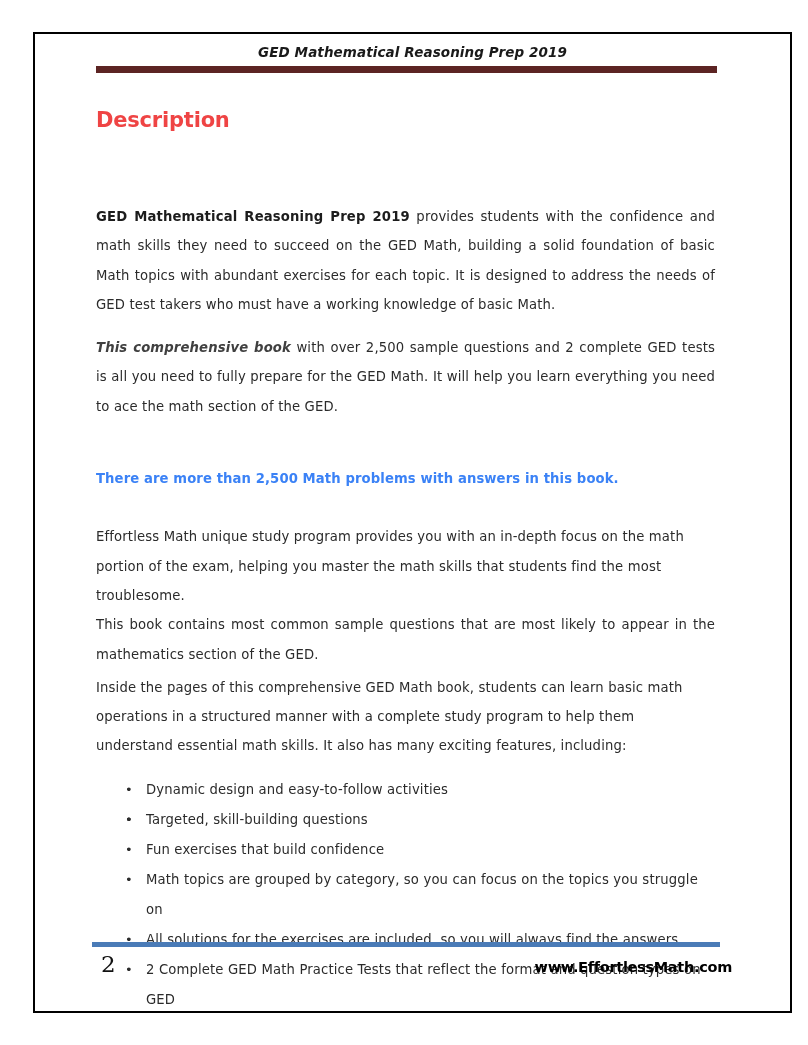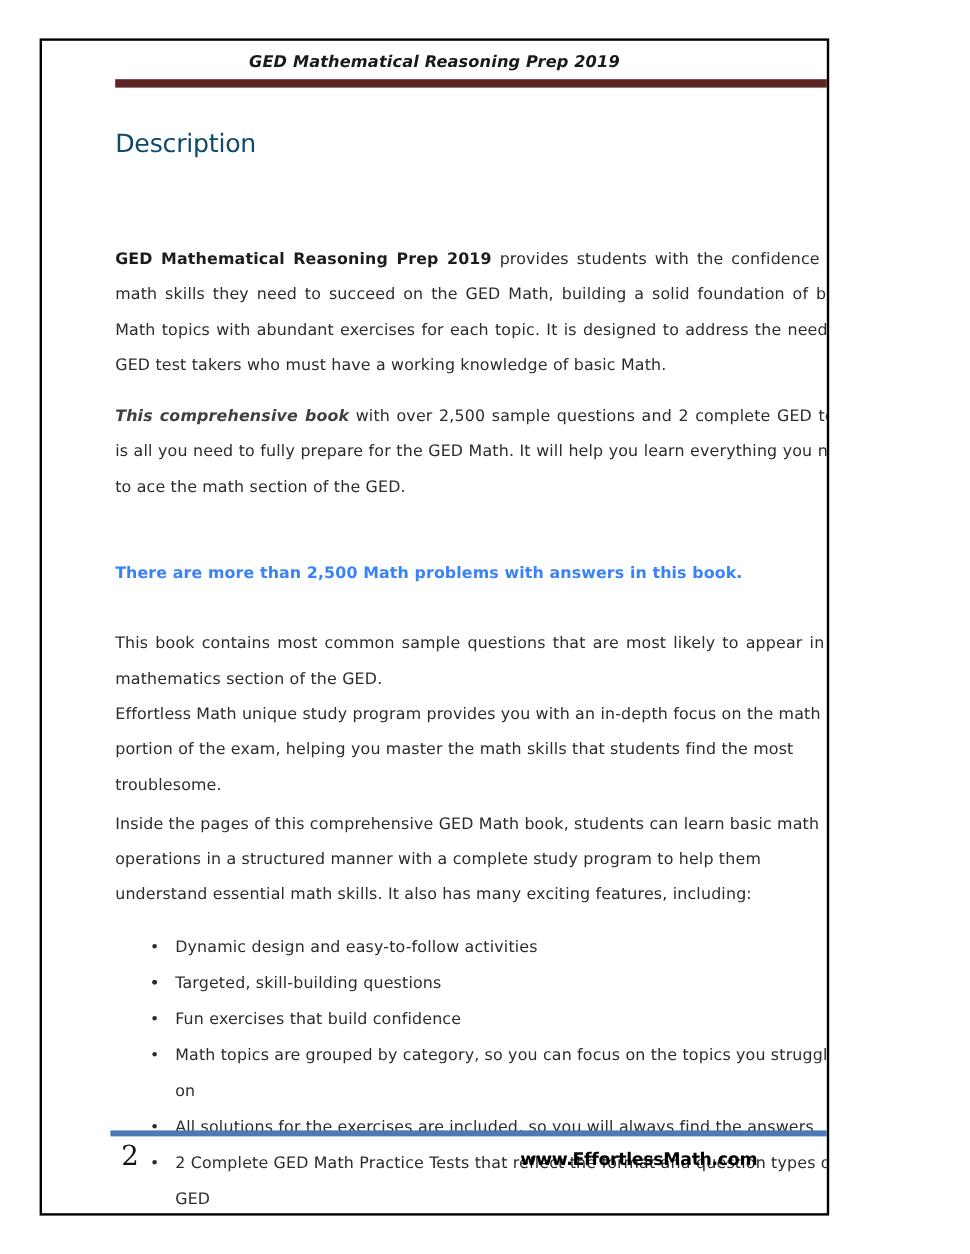--- a/index.html
+++ b/index.html
@@ -12,21 +12,21 @@
     height: 1045px;
     font-family: "DejaVu Sans", sans-serif;
     -webkit-font-smoothing: antialiased;
   }
 
   
   #page-sheet {
     position: absolute;
     left: 33px;
     top: 32px;
-    width: 658px;
+    width: 759px;
     height: 981px;
     border: 2px solid #000000;
     box-sizing: border-box;
     background: #ffffff;
     overflow: hidden;
   }
 
   
   .running-head {
     position: absolute;
@@ -49,22 +49,22 @@
     height: 7px;
     background: #5c2423;
   }
 
   
   .section-title {
     position: absolute;
     left: 61px;
     top: 60px;
     font-size: 21px;
-    font-weight: normal;
-    color: #0c4a6e;
+    font-weight: bold;
+    color: #ef4444;
     letter-spacing: -0.2px;
   }
 
   
   .content {
     position: absolute;
     left: 61px;
     top: 128px;
     width: 619px;
     margin-top: 40px;
@@ -164,23 +164,23 @@
 
     <p class="para"><span class="bi">This comprehensive book</span><span> with over 2,500 sample questions and 2 complete GED tests is all you need to fully prepare for the GED Math. It will help you learn everything you need to ace the math section of the GED.</span></p>
 
     <div class="gap-lg"></div>
     <div class="gap-sm"></div>
 
     <p class="bold-line">There are more than 2,500 Math problems with answers in this book.</p>
 
     <div class="gap-lg"></div>
 
+    <p class="para nojustify">Effortless Math unique study program provides you with an in-depth focus on the math portion of the exam, helping you master the math skills that students find the most troublesome.</p>
+
     <p class="para">This book contains most common sample questions that are most likely to appear in the mathematics section of the GED.</p>
-
-    <p class="para nojustify">Effortless Math unique study program provides you with an in-depth focus on the math portion of the exam, helping you master the math skills that students find the most troublesome.</p>
 
     <div class="gap-xs"></div>
 
     <p class="para nojustify">Inside the pages of this comprehensive GED Math book, students can learn basic math operations in a structured manner with a complete study program to help them understand essential math skills. It also has many exciting features, including:</p>
 
     <div class="gap-sm"></div>
 
     <ul class="bullets">
       <li><span class="bullet-dot">•</span><span>Dynamic design and easy-to-follow activities</span></li>
       <li><span class="bullet-dot">•</span></li>

